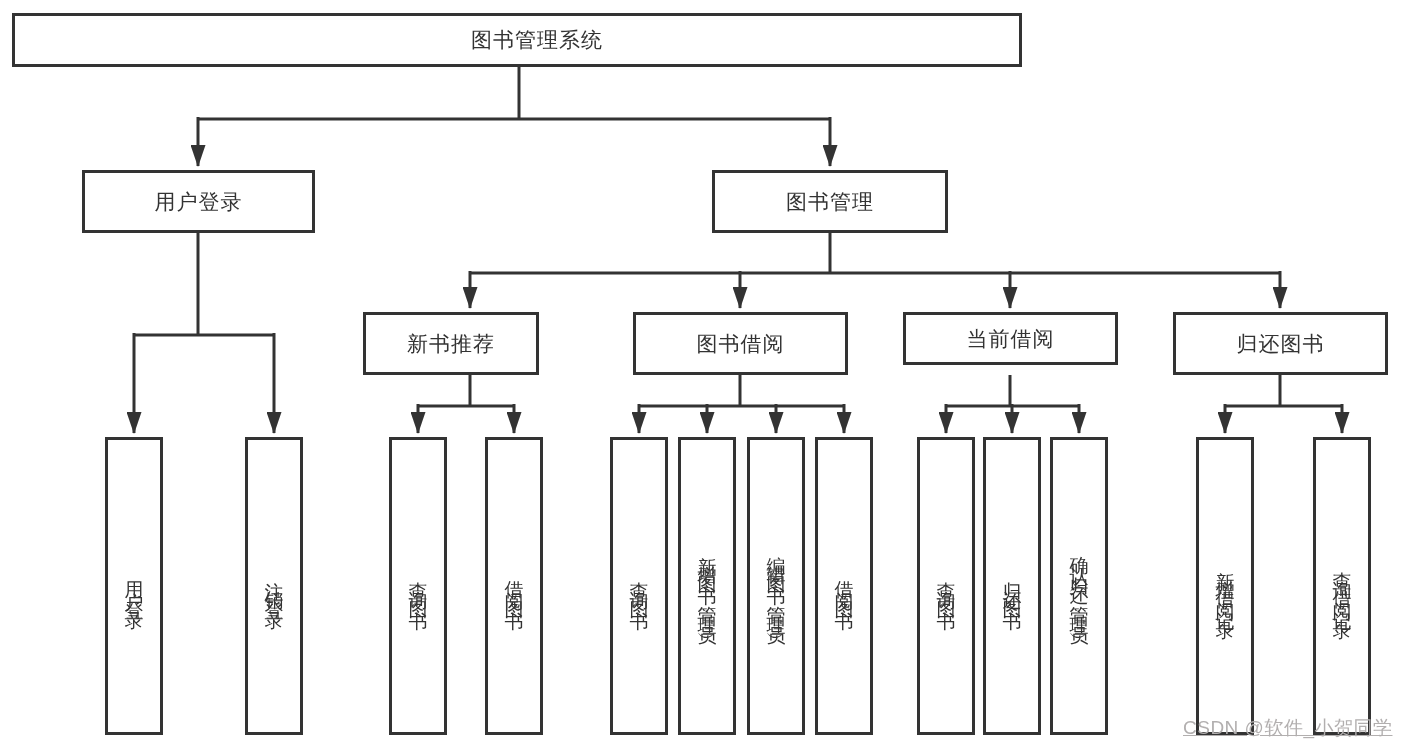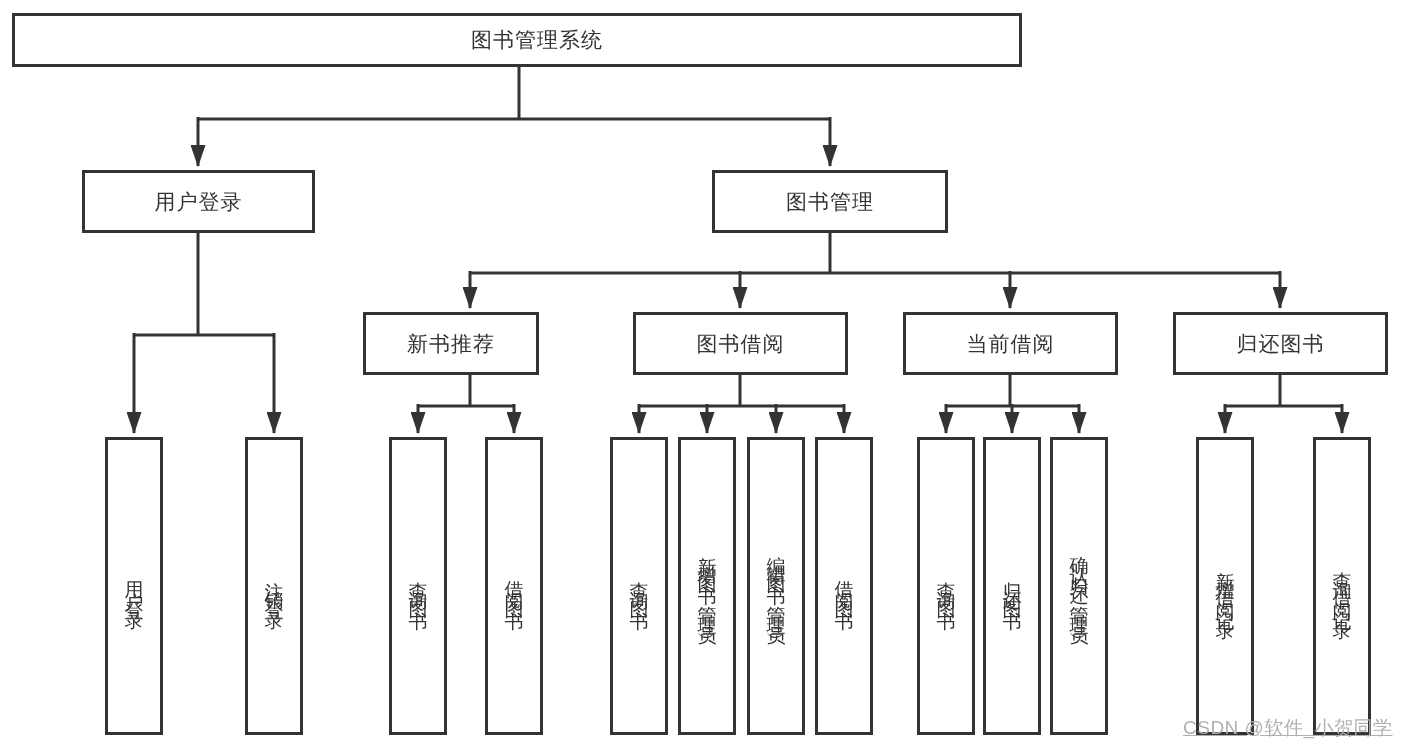--- a/index.html
+++ b/index.html
@@ -81,21 +81,21 @@
     </g>
   </svg>
 
   <div class="node" style="left:12px;top:13px;width:1010px;height:54px;padding-left:40px;">图书管理系统</div>
 
   <div class="node" style="left:82px;top:170px;width:233px;height:63px;">用户登录</div>
   <div class="node" style="left:712px;top:170px;width:236px;height:63px;">图书管理</div>
 
   <div class="node" style="left:363px;top:312px;width:176px;height:63px;">新书推荐</div>
   <div class="node" style="left:633px;top:312px;width:215px;height:63px;">图书借阅</div>
-  <div class="node" style="left:903px;top:312px;width:215px;height:63px;">当前借阅</div>
+  <div class="node" style="left:903px;top:312px;width:215px;height:53px;">当前借阅</div>
   <div class="node" style="left:1173px;top:312px;width:215px;height:63px;">归还图书</div>
 
   <div class="vnode" style="left:105px;">用户登录</div>
   <div class="vnode" style="left:245px;">注销登录</div>
 
   <div class="vnode" style="left:389px;">查询图书</div>
   <div class="vnode" style="left:485px;">借阅图书</div>
 
   <div class="vnode" style="left:610px;">查询图书</div>
   <div class="vnode" style="left:678px;">新增图书（管理员）</div>

